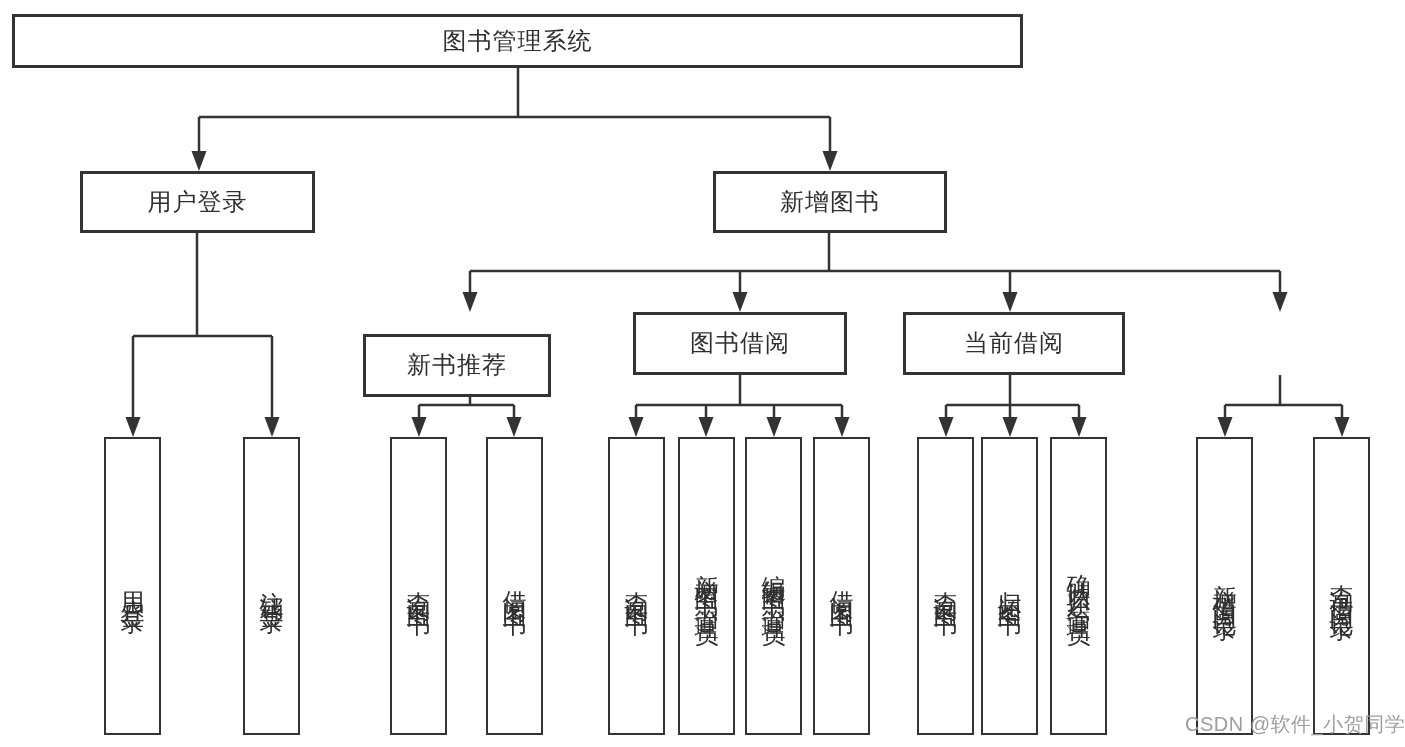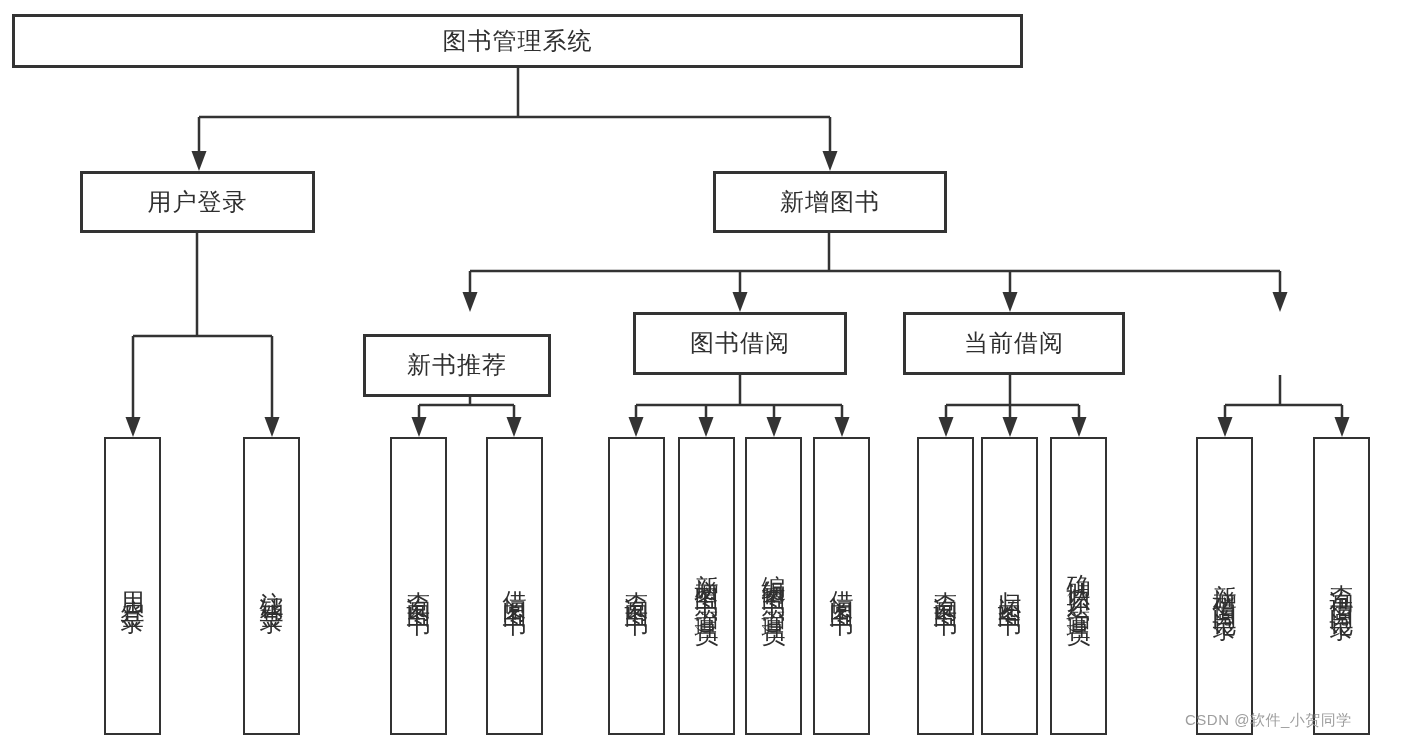--- a/index.html
+++ b/index.html
@@ -58,21 +58,21 @@
   #l-bb-add{left:678px;}
   #l-bb-edit{left:745px;}
   #l-bb-borrow{left:813px;}
   #l-cb-query{left:917px;}
   #l-cb-return{left:981px;}
   #l-cb-confirm{left:1050px;}
   #l-br-add{left:1196px;}
   #l-br-query{left:1313px;}
   #watermark{
     position:absolute;left:1185px;top:711px;
-    font-size:15px;letter-spacing:0.5px;
+    font-size:20px;letter-spacing:0.5px;
     color:#9e9e9e;white-space:nowrap;z-index:5;
     font-family:"Liberation Sans","DejaVu Sans",sans-serif;
   }
   .cline{stroke:#333333;stroke-width:2.5;fill:none;}
   .ahead{fill:#333333;stroke:none;}
 </style>
 </head>
 <body>
 
 <div id="canvas">

